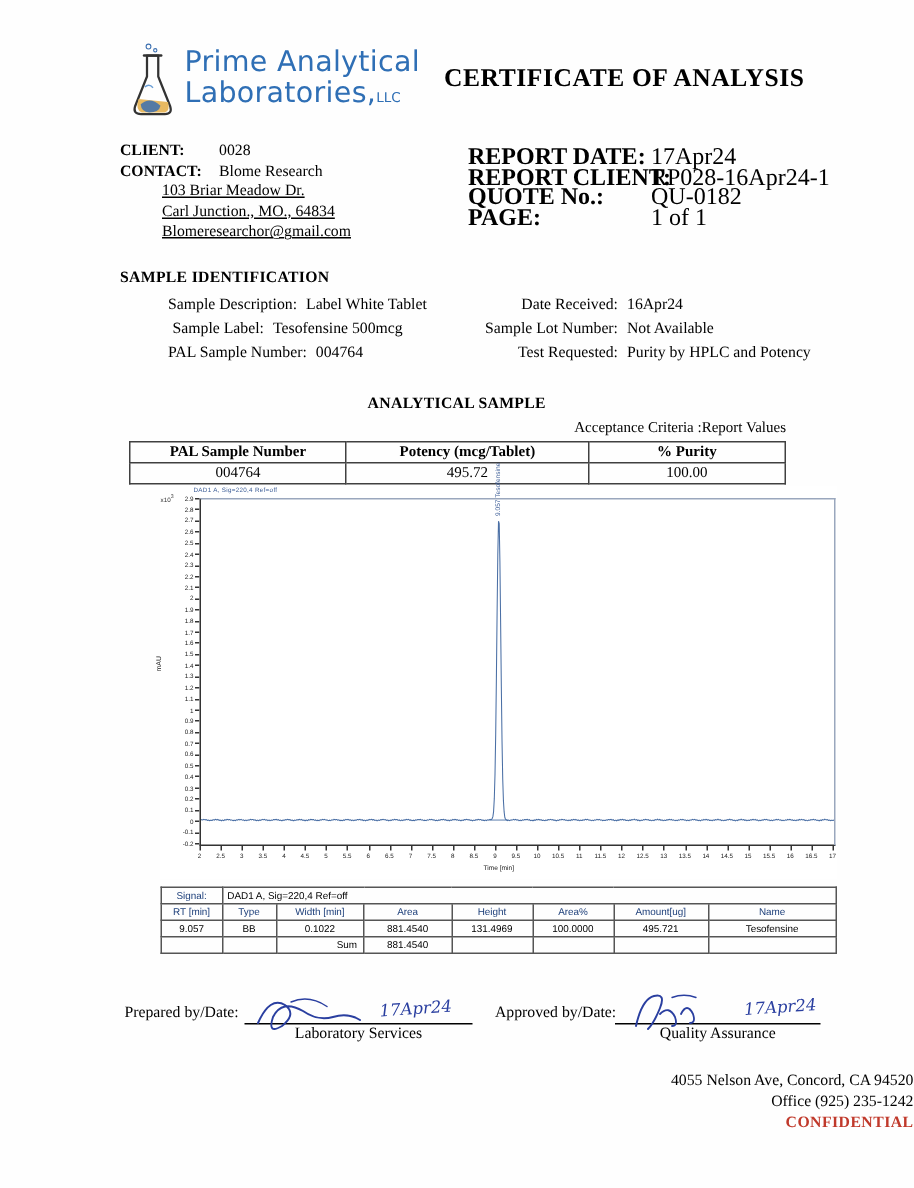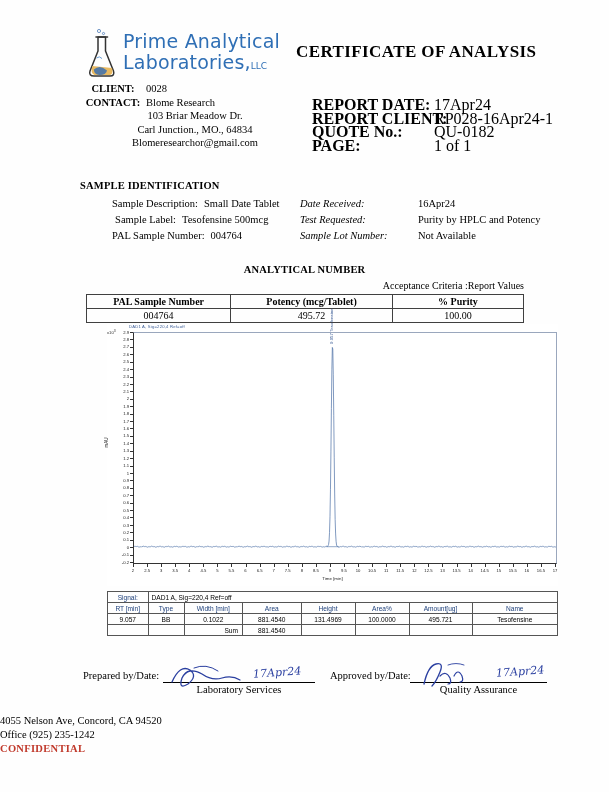--- a/index.html
+++ b/index.html
@@ -62,32 +62,31 @@
     left: 296px; top: 16px;
     font-size: 17px;
     font-weight: bold;
     letter-spacing: .4px;
     white-space: nowrap;
   }
 
   
   .client-block {
     position: absolute;
-    left: 80px; top: 82px;
+    left: 80px; top: 94px;
     font-size: 10.5px;
-    text-align: center;
   }
   .row { display: flex; }
   .lbl {
     font-weight: bold;
     width: 66px;
     white-space: nowrap;
   }
   .val { white-space: nowrap; }
-  .indent-val { margin-left: 52px; white-space: nowrap; }
+  .indent-val { margin-left: 28px; white-space: nowrap; text-decoration: underline; }
   .client-block .row, .client-block .indent-val { line-height: 13.6px; }
 
   .report-block {
     position: absolute;
     left: 312px; top: 98px;
     font-size: 16px;
   }
   .report-block .row { line-height: 13.6px; }
   .report-block .lbl { width: 122px; }
 
@@ -115,22 +114,22 @@
   }
   .sid-right {
     position: absolute;
     left: 300px; top: 196px;
     font-size: 10.5px;
     width: 260px;
   }
   .sid-right .row { line-height: 16px; }
   .sid-right .k {
     width: 112px;
+    text-align: right;
     white-space: nowrap;
-    font-style: italic;
   }
   .sid-right .v { margin-left: 6px; white-space: nowrap; }
 
   
   #resultsTitle {
     left: 0; top: 264px;
     width: 609px;
     text-align: center;
   }
   .accept {
@@ -315,21 +314,21 @@
     font-style: italic;
     font-size: 11px;
     transform: rotate(-4deg);
   }
 
   
   .footer {
     position: absolute;
     left: 0; top: 714px;
     width: 609px;
-    text-align: left;
+    text-align: right;
     font-size: 10.5px;
     line-height: 14px;
   }
   .confidential {
     color: #c0392b;
     font-weight: bold;
     letter-spacing: .3px;
   }
 </style>
 </head>
@@ -391,48 +390,48 @@
       <div class="lbl">PAGE:</div>
       <div class="val">1 of 1</div>
     </div>
   </div>
 
   <div id="sampleIdTitle" class="sect-title">SAMPLE IDENTIFICATION</div>
 
   <div class="sid-left">
     <div class="row">
       <div class="k">Sample Description:</div>
-      <div class="v">Small Date Tablet</div>
+      <div class="v">Label White Tablet</div>
     </div>
     <div class="row">
       <div class="k">Sample Label:</div>
       <div class="v">Tesofensine 500mcg</div>
     </div>
     <div class="row">
       <div class="k">PAL Sample Number:</div>
       <div class="v">004764</div>
     </div>
   </div>
 
   <div class="sid-right">
     <div class="row">
       <div class="k">Date Received:</div>
       <div class="v">16Apr24</div>
     </div>
     <div class="row">
+      <div class="k">Sample Lot Number:</div>
+      <div class="v">Not Available</div>
+    </div>
+    <div class="row">
       <div class="k">Test Requested:</div>
       <div class="v">Purity by HPLC and Potency</div>
     </div>
-    <div class="row">
-      <div class="k">Sample Lot Number:</div>
-      <div class="v">Not Available</div>
-    </div>
-  </div>
-
-  <div id="resultsTitle" class="sect-title">ANALYTICAL NUMBER</div>
+  </div>
+
+  <div id="resultsTitle" class="sect-title">ANALYTICAL SAMPLE</div>
   <div class="accept">Acceptance Criteria :Report Values</div>
 
   <table class="results">
     <tbody>
         <tr>
       <th style="width:33%">PAL Sample Number</th>
       <th style="width:37%">Potency (mcg/Tablet)</th>
       <th style="width:30%">% Purity</th>
     </tr>
     <tr>

